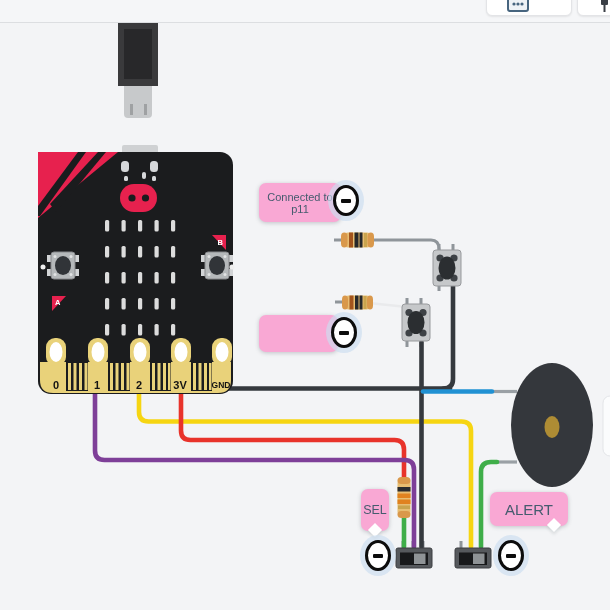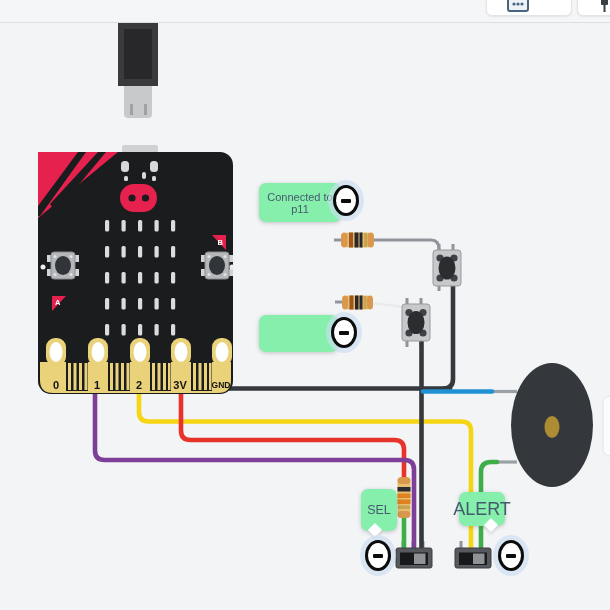--- a/index.html
+++ b/index.html
@@ -9,32 +9,32 @@
     font-family:"Liberation Sans",sans-serif;
   }
   .topbar{position:absolute;top:0;left:0;width:610px;height:22px;
     background:#f5f6f8;border-bottom:1px solid #dcdee1;z-index:10;}
   .tb-btn{position:absolute;background:#fff;border:1px solid #e3e4e7;border-radius:6px;
     height:32px;top:-18px;box-shadow:0 1px 2px rgba(0,0,0,.08);}
   #tb-btn-1{left:486px;width:84px;}
   #tb-btn-2{left:577px;width:80px;}
   .tb-icon{position:absolute;top:14px;}
   #circuit{position:absolute;top:0;left:0;z-index:2;}
-  .note{position:absolute;background:#86efac;border-radius:7px;z-index:7;
+  .note{position:absolute;background:#f9a8d4;border-radius:7px;z-index:7;
     box-shadow:0 1px 4px rgba(60,70,80,.28);
     color:#455b6e;display:flex;align-items:center;justify-content:center;
     text-align:center;}
   .ptr{position:absolute;width:10px;height:10px;background:#fff;transform:rotate(45deg);}
   .ptr-right{right:-4px;top:50%;margin-top:-5px;box-shadow:2px -2px 3px rgba(60,70,80,.12);}
   .ptr-bl{left:9px;bottom:-4px;box-shadow:2px 2px 3px rgba(60,70,80,.12);}
   .ptr-br{right:9px;bottom:-4px;box-shadow:2px 2px 3px rgba(60,70,80,.12);}
   #note-p11{left:259px;top:183px;width:82px;height:39px;font-size:11px;}
   #note-p5{left:259px;top:315px;width:79px;height:37px;font-size:11px;}
-  #note-sel{left:361px;top:489px;width:36px;height:42px;font-size:12.5px;}
-  #note-alert{left:459px;top:492px;width:46px;height:34px;font-size:18px;}
+  #note-sel{left:361px;top:489px;width:28px;height:42px;font-size:12.5px;}
+  #note-alert{left:490px;top:492px;width:78px;height:34px;font-size:15px;}
   .minus{position:absolute;width:20px;height:25px;background:#fff;z-index:8;
     border:3.2px solid #0c0c0c;border-radius:50%;
     box-shadow:0 0 0 5px rgba(203,221,240,.65);
     display:flex;align-items:center;justify-content:center;cursor:pointer;}
   .minus .bar{width:10px;height:4px;background:#0c0c0c;border-radius:1px;}
   #minus-p11{left:333px;top:185px;}
   #minus-p5{left:331px;top:317px;}
   #minus-sel{left:365px;top:540px;}
   #minus-alert{left:498px;top:540px;}
 </style>

